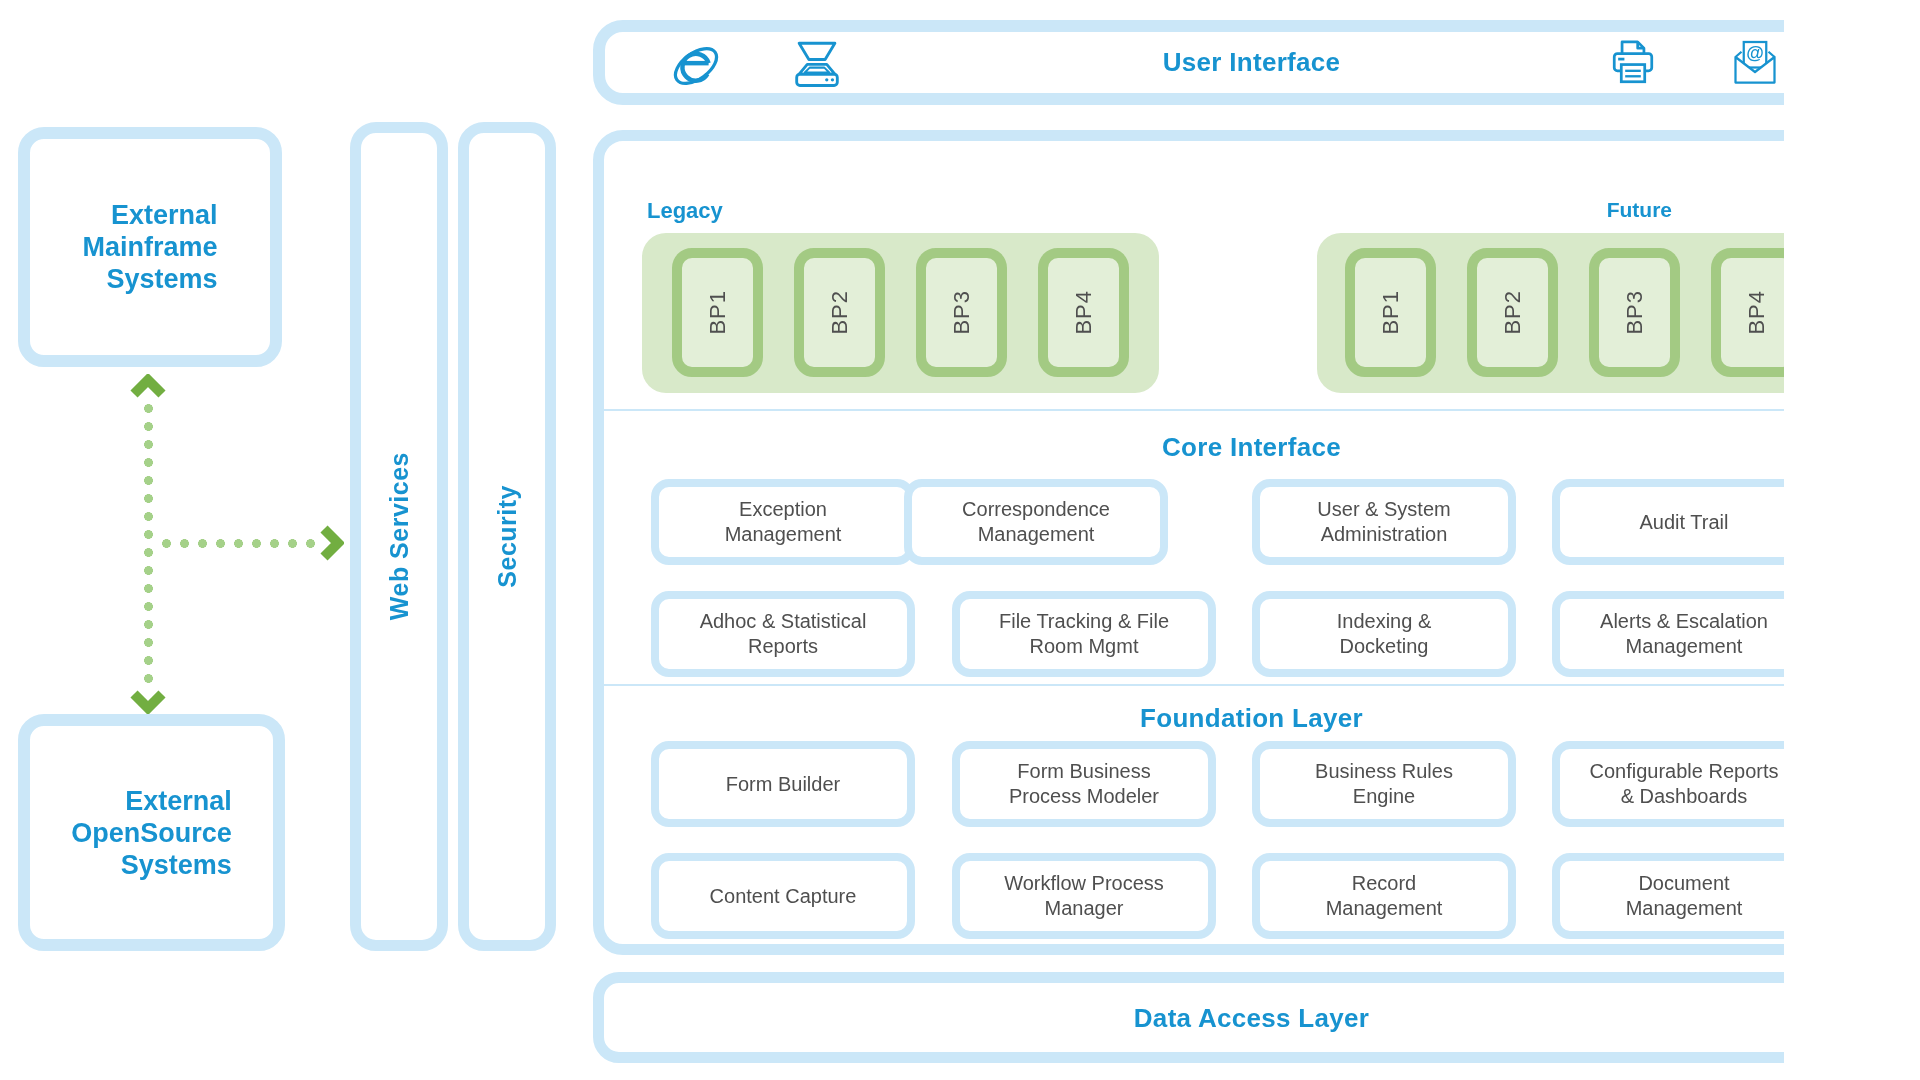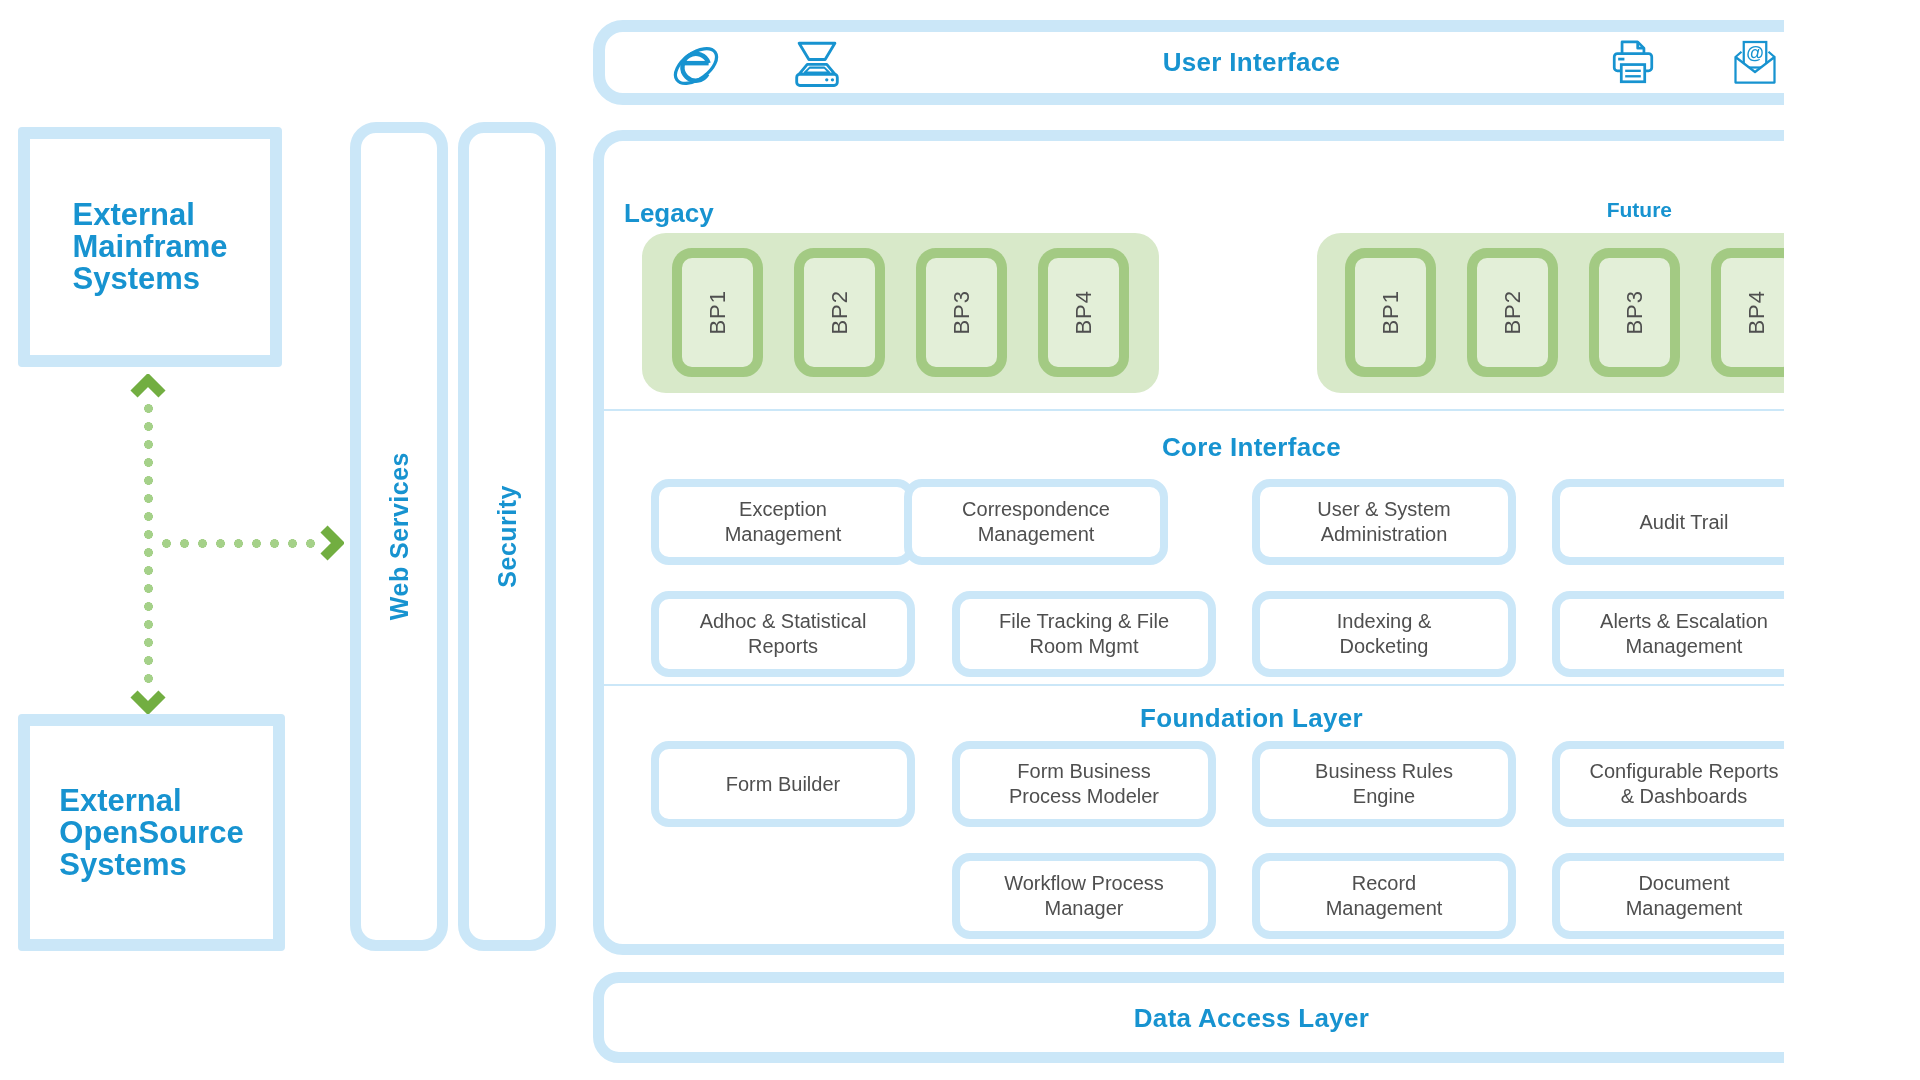--- a/index.html
+++ b/index.html
@@ -14,23 +14,23 @@
   }
   *{box-sizing:border-box;margin:0;padding:0}
   body{font-family:"Liberation Sans",sans-serif;background:#fff}
   .canvas{position:relative;width:1784px;height:1080px;background:#fff;overflow:hidden}
 
   .panel{position:absolute;background:#fff;border:11px solid var(--lb);border-radius:28px}
   .blue{color:var(--blue);font-weight:bold}
 
   .center-title{position:absolute;left:593px;width:1317px;text-align:center;font-size:26px;letter-spacing:.3px}
 
-  .ext-box{position:absolute;background:#fff;border:12px solid var(--lb);border-radius:4px;
-           display:flex;align-items:center;justify-content:center;text-align:left;
-           font-size:31px;line-height:32px;white-space:pre-line}
+  .ext-box{position:absolute;background:#fff;border:12px solid var(--lb);border-radius:26px;
+           display:flex;align-items:center;justify-content:center;text-align:right;
+           font-size:27px;line-height:32px;white-space:pre-line}
 
   .vbar{position:absolute;top:122px;height:829px;width:98px;background:#fff;border:11px solid var(--lb);
         border-radius:26px;display:flex;align-items:center;justify-content:center}
   .vbar span{writing-mode:vertical-rl;transform:rotate(180deg);font-size:25px;letter-spacing:.5px}
 
   .green-group{position:absolute;top:233px;height:160px;background:var(--green-fill);border-radius:24px}
   .bp{position:absolute;top:248px;width:91px;height:129px;background:var(--pill-fill);
       border:10px solid var(--green-border);border-radius:20px;
       display:flex;align-items:center;justify-content:center}
   .bp span{writing-mode:vertical-rl;transform:rotate(180deg);color:var(--gray);font-size:22px;letter-spacing:1px}
@@ -127,21 +127,21 @@
   <div class="vbar" style="left:350px">
     <span class="blue">Web Services</span>
   </div>
   <div class="vbar" style="left:458px">
     <span class="blue">Security</span>
   </div>
 
   <div class="panel" style="left:593px;top:130px;width:1317px;height:825px;border-radius:30px"></div>
 
 
-  <div class="blue" style="position:absolute;left:624px;top:198px;font-size:26px">Legacy</div>
+  <div class="blue" style="position:absolute;left:647px;top:198px;font-size:22px">Legacy</div>
   <div class="blue" style="position:absolute;right:112px;top:198px;font-size:21px">Future</div>
 
   <div class="green-group" style="left:642px;width:517px"></div>
   <div class="bp" style="left:672px">
       <span>BP1</span>
     </div>
   <div class="bp" style="left:794px">
       <span>BP2</span>
     </div>
   <div class="bp" style="left:916px">
@@ -189,20 +189,21 @@
 
   <div class="center-title blue" style="top:703px">Foundation Layer</div>
 
   <div class="fbox" style="left:651px;top:741px">Form Builder</div>
   <div class="fbox" style="left:952px;top:741px">Form Business
 Process Modeler</div>
   <div class="fbox" style="left:1252px;top:741px">Business Rules
 Engine</div>
   <div class="fbox" style="left:1552px;top:741px">Configurable Reports
 &amp; Dashboards</div>
+  <div class="fbox" style="left:651px;top:853px">Content Capture</div>
   <div class="fbox" style="left:952px;top:853px">Workflow Process
 Manager</div>
   <div class="fbox" style="left:1252px;top:853px">Record
 Management</div>
   <div class="fbox" style="left:1552px;top:853px">Document
 Management</div>
 
   <div class="panel" style="left:593px;top:972px;width:1317px;height:91px;border-radius:26px"></div>
   <div class="center-title blue" style="top:1003px">Data Access Layer</div>
 

